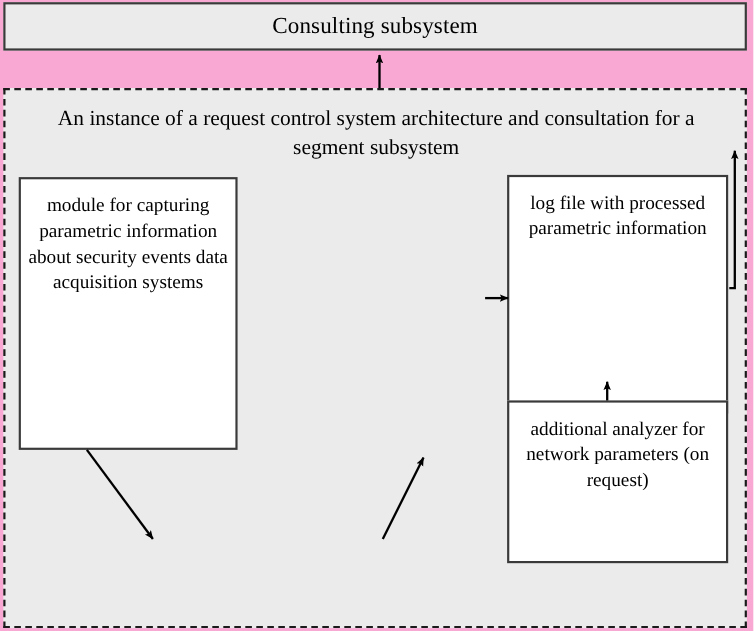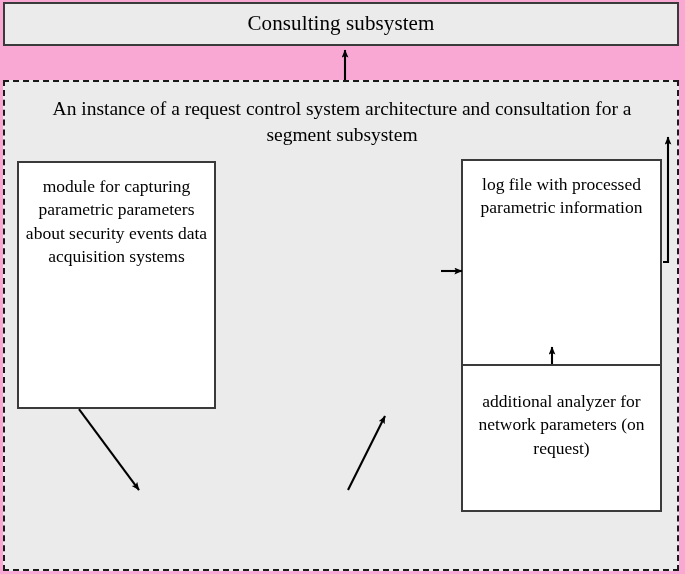--- a/index.html
+++ b/index.html
@@ -89,40 +89,40 @@
   #node-capture      { left: 17px;  top: 161px; width: 199px; height: 248px; }
   #node-capture .label      { padding-top: 12px; }
 
   #node-analyze      { left: 237px; top: 161px; width: 203px; height: 252px; }
   #node-analyze .label      { padding-top: 12px; }
 
   #node-logfile      { left: 461px; top: 159px; width: 201px; height: 217px; }
   #node-logfile .label      { padding-top: 12px; }
 
   #node-analyzer     { left: 461px; top: 364px; width: 201px; height: 148px; }
-  #node-analyzer .label     { padding-top: 24px; }
+  #node-analyzer .label     { padding-top: 12px; }
 
   #node-paramlog     { left: 141px; top: 447px; width: 205px; height: 107px; }
   #node-paramlog .label     { padding-top: 14px; }
 </style>
 </head>
 <body>
 
 <div id="diagram-root">
 
   <div class="consulting-box">
     <span class="label">Consulting subsystem</span>
   </div>
 
   <div class="segment-container">
     <div class="segment-title">An instance of a request control system architecture and consultation for a segment subsystem</div>
   </div>
 
   <div class="node" id="node-capture">
-    <span class="label">module for capturing parametric parameters about security events data acquisition systems</span>
+    <span class="label">module for capturing parametric information about security events data acquisition systems</span>
   </div>
 
 
   <div class="node" id="node-logfile">
     <span class="label">log file with processed parametric information</span>
   </div>
 
   <div class="node" id="node-analyzer">
     <span class="label">additional analyzer for network parameters (on request)</span>
   </div>

